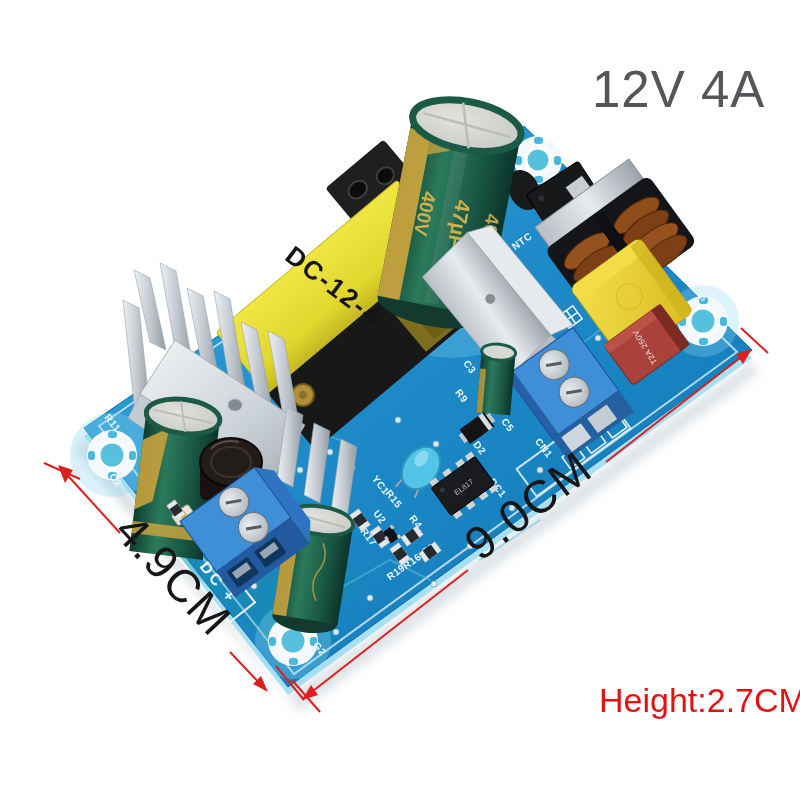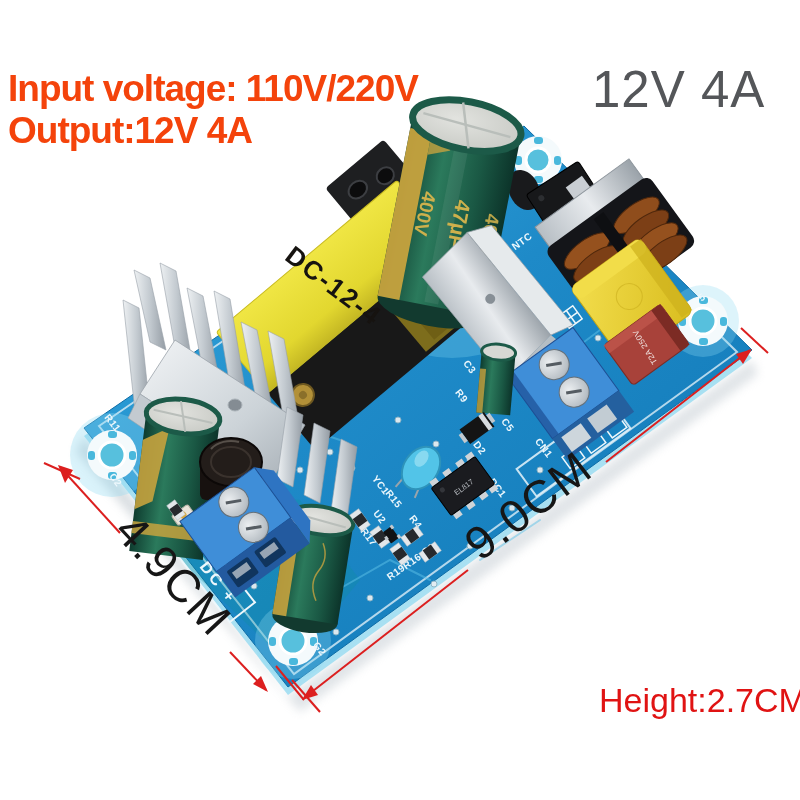--- a/index.html
+++ b/index.html
@@ -421,18 +421,16 @@
     <line x1="304" y1="698" x2="468" y2="570"></line>
     <line x1="606" y1="462" x2="750" y2="350"></line>
     <line x1="741" y1="328" x2="768" y2="353"></line>
     <polygon points="302,700 318,695 311,685" fill="#dc1f1f" stroke="none"></polygon>
     <polygon points="752,349 743,364 736,354" fill="#dc1f1f" stroke="none"></polygon>
   </g>
   <text transform="translate(162,586) rotate(47)" text-anchor="middle" style="font-size:46px;letter-spacing:2px" fill="#161616">4.9CM</text>
   <text transform="translate(538,518) rotate(-37.5)" text-anchor="middle" style="font-size:46px;letter-spacing:2px" fill="#161616">9.0CM</text>
 </svg>
 
-<div class="caption" id="input-line">Input voltage: 110V/220V</div>
-<div class="caption" id="output-line">Output:12V 4A</div>
 <div class="caption" id="rating-badge">12V 4A</div>
 <div class="caption" id="height-label">Height:2.7CM</div>
 
 </div>
 
 </body></html>

